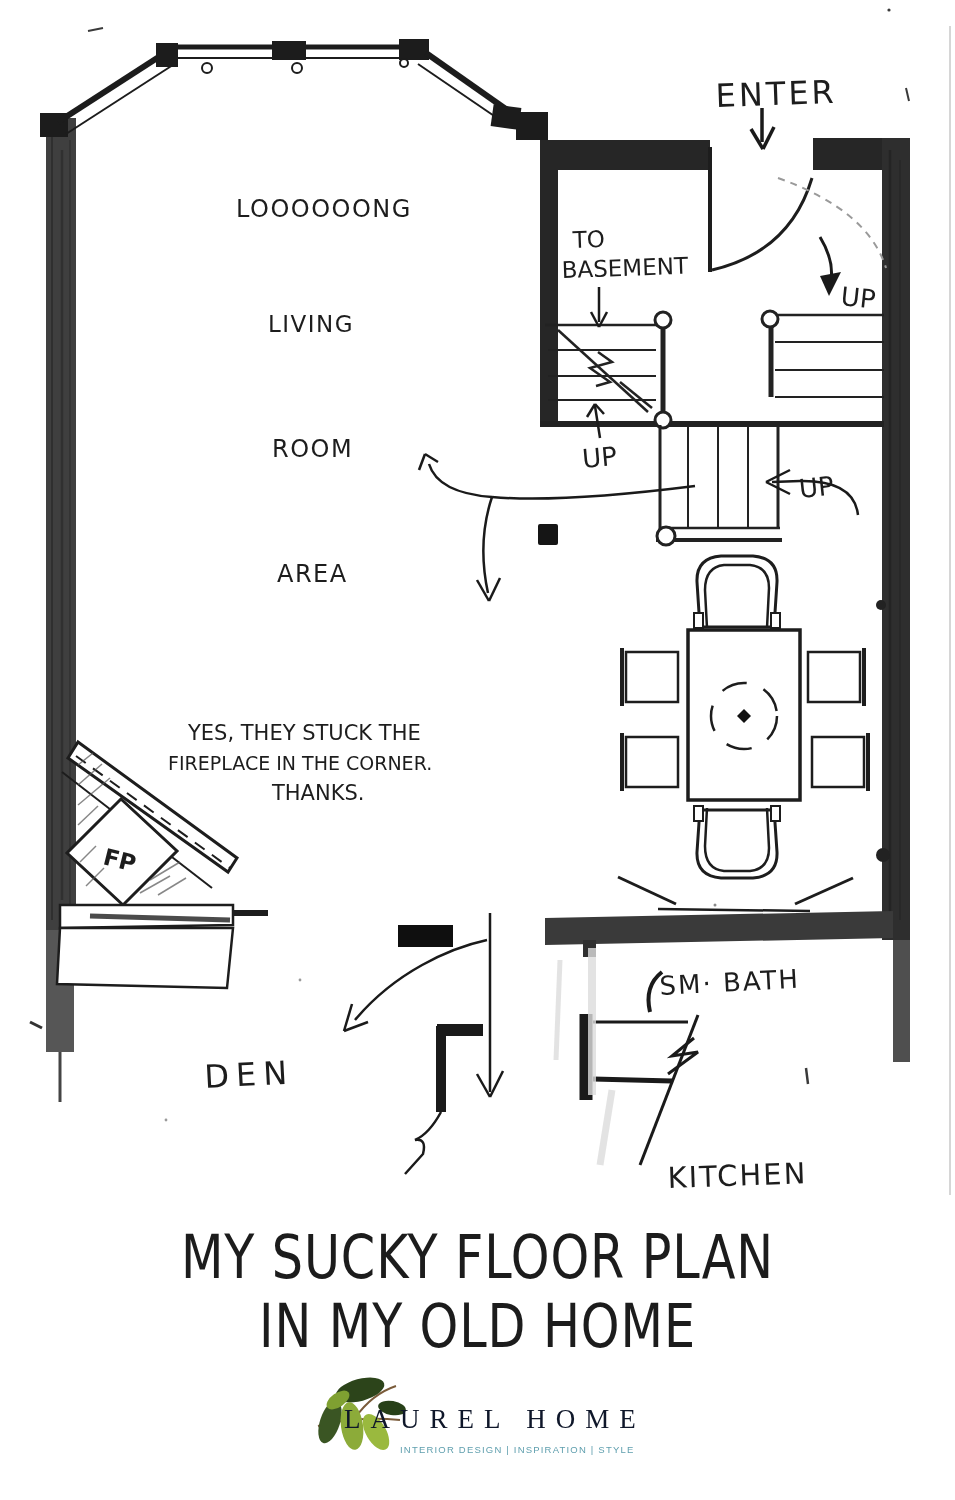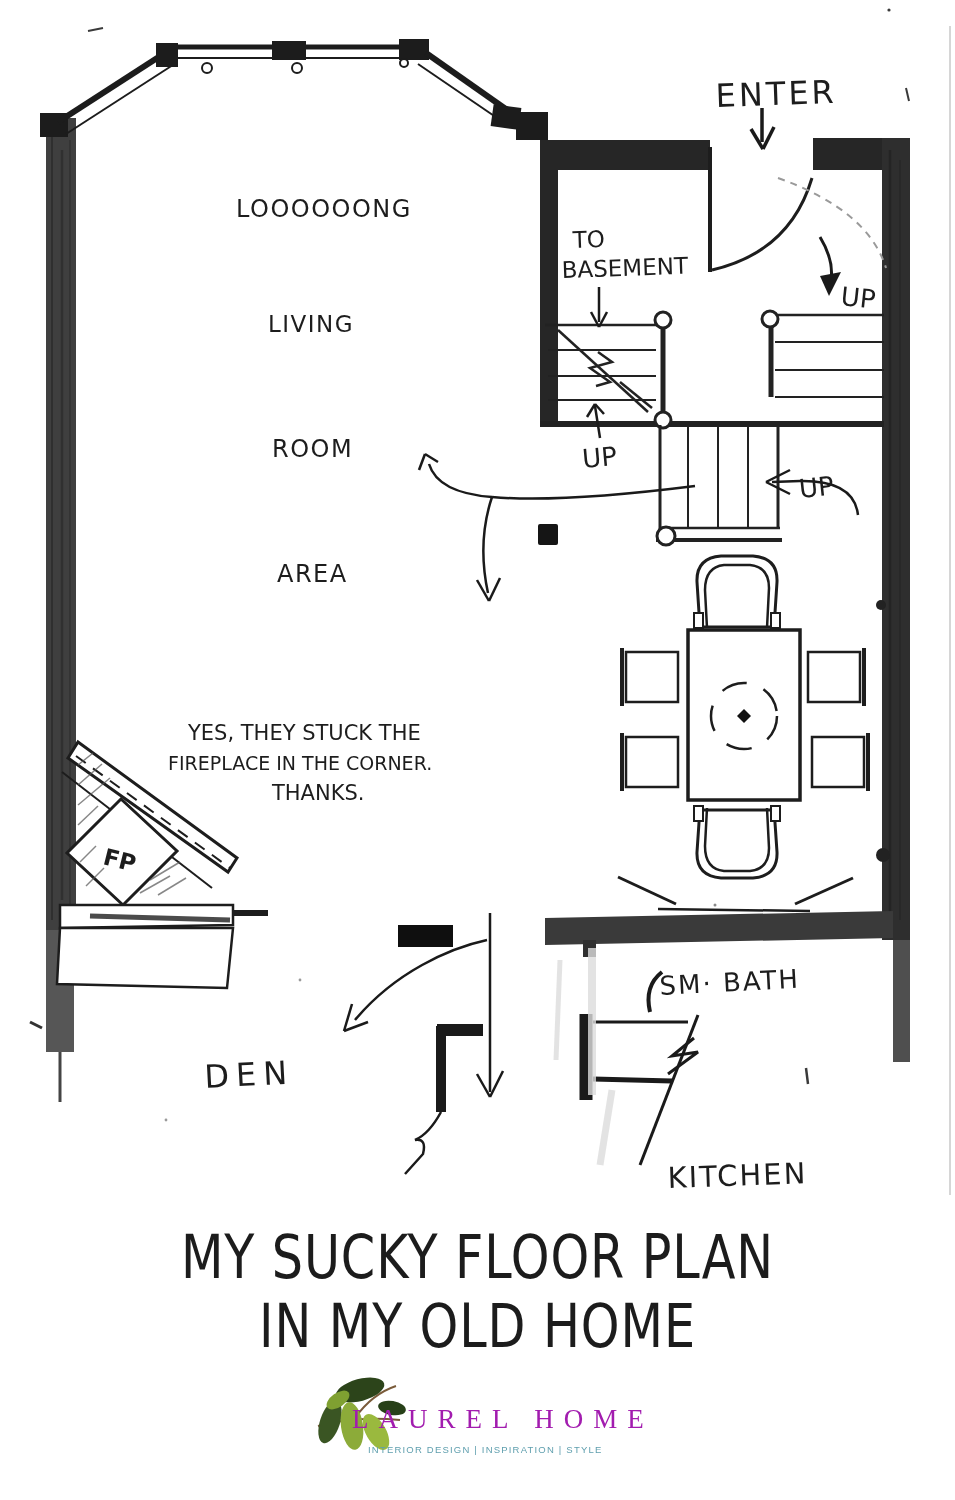--- a/index.html
+++ b/index.html
@@ -6,23 +6,23 @@
   .page{position:relative;width:955px;height:1500px;background:#ffffff;overflow:hidden;
         font-family:"DejaVu Sans",sans-serif;}
   svg{display:block;}
   svg text{font-family:"DejaVu Sans",sans-serif;fill:#1d1d1d;}
   .plan-svg{position:absolute;left:0;top:0;}
   .title-block{position:absolute;top:1222px;left:0;width:955px;text-align:center;
      color:#1c1c1c;font-size:58px;line-height:66px;letter-spacing:1px;
      transform:scale(0.85,1.05);transform-origin:50% 0;white-space:nowrap;}
   .logo{position:absolute;left:300px;top:1368px;width:400px;height:112px;}
   .logo .leaves{position:absolute;left:0;top:0;}
-  .brand{position:absolute;left:52px;top:36px;font-family:"Liberation Serif","DejaVu Serif",serif;
-     font-size:27px;letter-spacing:10px;color:#a21caf;white-space:nowrap;}
-  .tagline{position:absolute;left:68px;top:76px;font-family:"Liberation Sans","DejaVu Sans",sans-serif;
+  .brand{position:absolute;left:44px;top:36px;font-family:"Liberation Serif","DejaVu Serif",serif;
+     font-size:27px;letter-spacing:10px;color:#0f172a;white-space:nowrap;}
+  .tagline{position:absolute;left:100px;top:76px;font-family:"Liberation Sans","DejaVu Sans",sans-serif;
      font-size:9.5px;letter-spacing:1.2px;color:#5f9fae;white-space:nowrap;}
   .arch{letter-spacing:1.5px;}
 </style>
 </head>
 <body>
 
 <div class="page">
 
 <svg class="plan-svg" width="955" height="1215" viewBox="0 0 955 1215">
 

